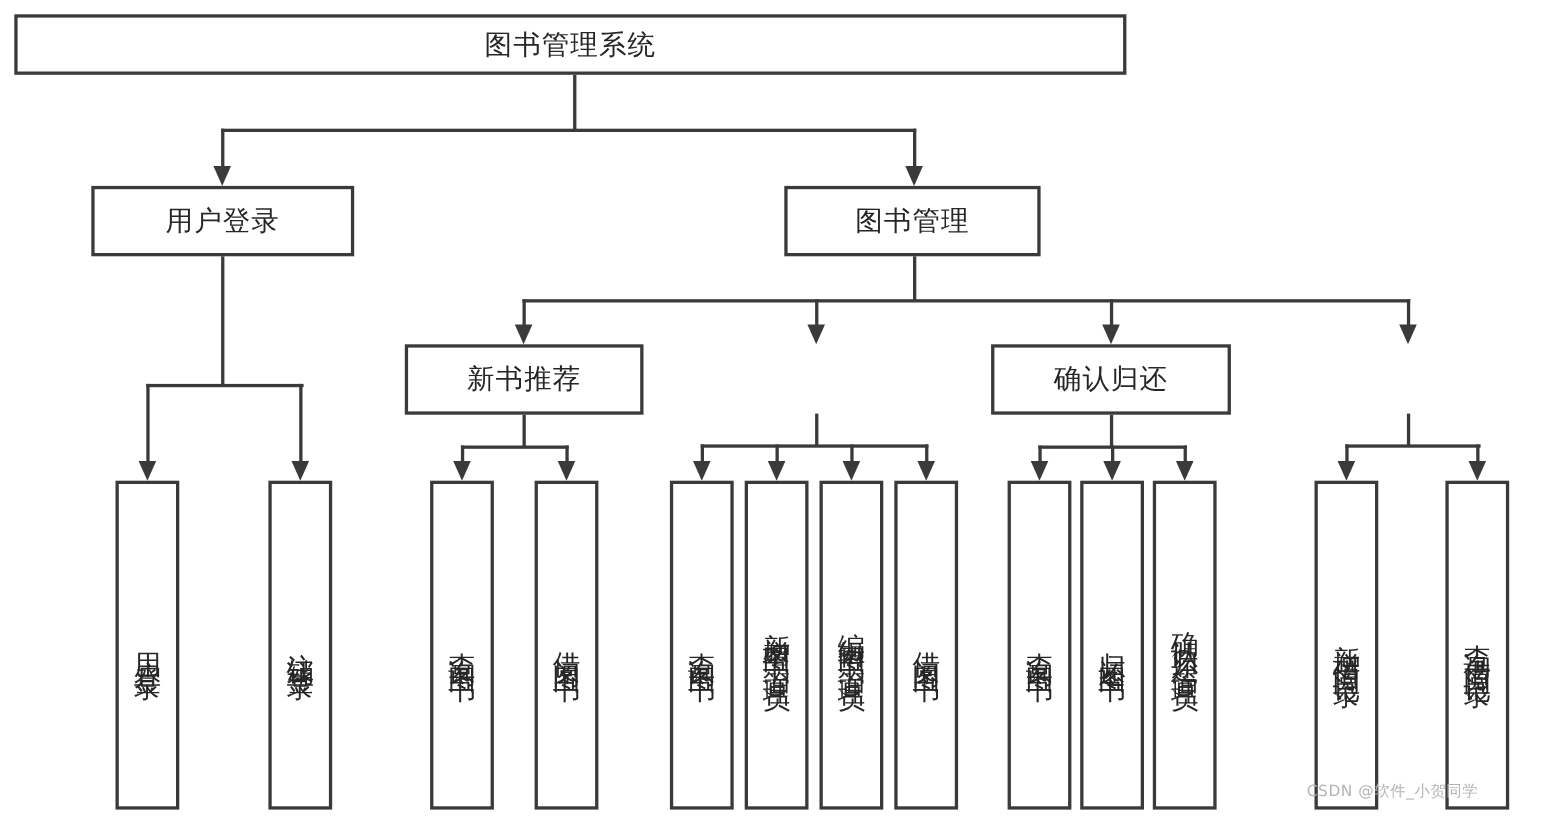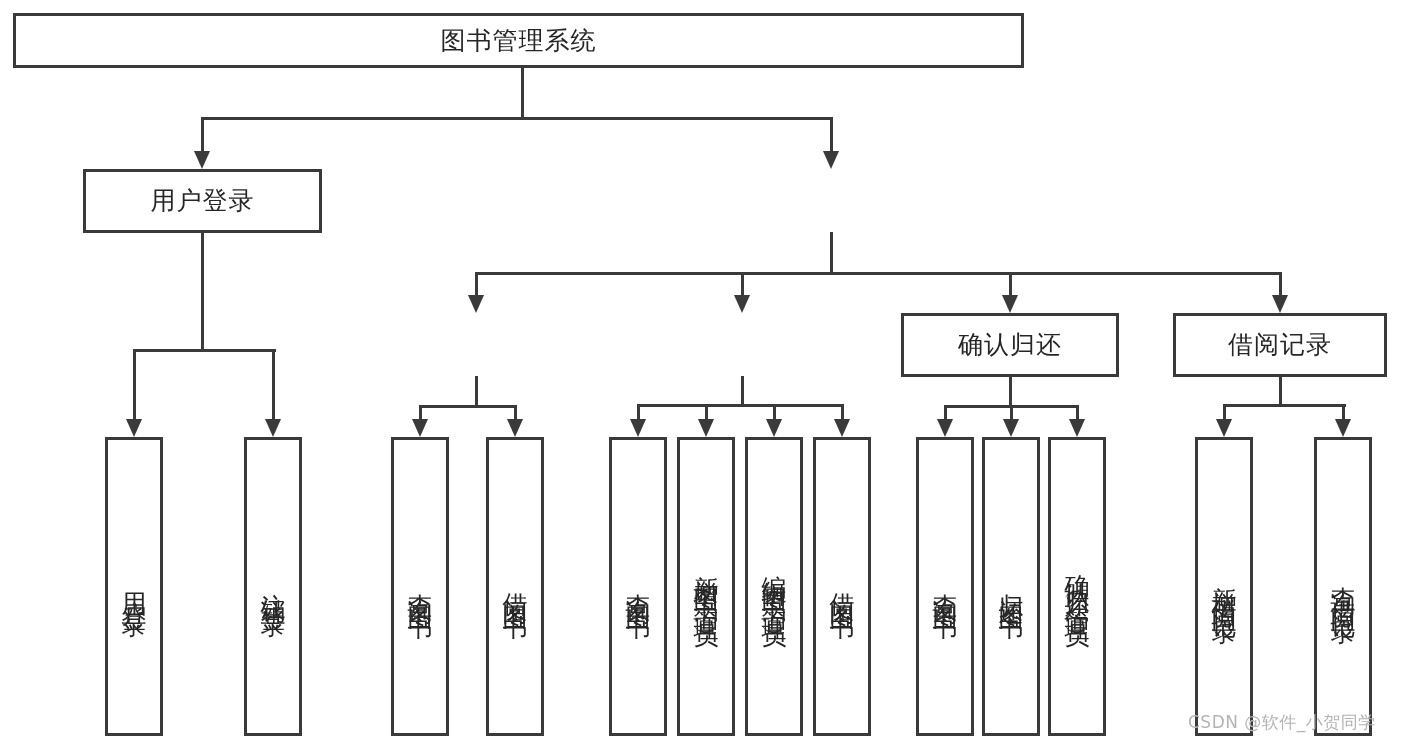--- a/index.html
+++ b/index.html
@@ -24,21 +24,21 @@
   .hline,.vline{position:absolute;background:var(--line);z-index:1;}
   .hline{height:3px;}
   .vline{width:3px;}
   .arrow{
     position:absolute;width:0;height:0;z-index:1;
     border-left:8px solid transparent;border-right:8px solid transparent;
     border-top:18px solid var(--line);
   }
   .watermark{
     position:absolute;left:1188px;top:711px;z-index:5;
-    color:var(--watermark);font-size:17px;letter-spacing:0.5px;white-space:nowrap;
+    color:var(--watermark);font-size:14px;letter-spacing:0.5px;white-space:nowrap;
   }
 </style>
 </head>
 <body>
 
 <div id="canvas">
 
   <div class="vline" style="left:521px;top:68px;height:50px"></div>
   <div class="hline" style="left:201px;top:117px;width:632px"></div>
   <div class="vline" style="left:201px;top:117px;height:34px"></div>
@@ -94,23 +94,24 @@
   <div class="vline" style="left:1279px;top:376px;height:30px"></div>
   <div class="hline" style="left:1223px;top:404px;width:123px"></div>
   <div class="vline" style="left:1223px;top:404px;height:16px"></div>
   <div class="arrow" style="left:1216px;top:419px"></div>
   <div class="vline" style="left:1342px;top:404px;height:16px"></div>
   <div class="arrow" style="left:1335px;top:419px"></div>
 
   <div class="box" style="left:13px;top:13px;width:1011px;height:55px">图书管理系统</div>
 
   <div class="box" style="left:83px;top:169px;width:239px;height:64px">用户登录</div>
+  <div class="box" style="left:713px;top:169px;width:233px;height:64px">图书管理</div>
 
+  <div class="box" style="left:368px;top:313px;width:217px;height:64px">新书推荐</div>
   <div class="box" style="left:901px;top:313px;width:218px;height:64px">确认归还</div>
-  <div class="box" style="left:1173px;top:313px;width:214px;height:64px">借阅记录</div>
 
   <div class="box vbox" style="left:105px;top:437px;width:58px;height:299px">用户登录</div>
   <div class="box vbox" style="left:244px;top:437px;width:58px;height:299px">注销登录</div>
 
   <div class="box vbox" style="left:391px;top:437px;width:58px;height:299px">查询图书</div>
   <div class="box vbox" style="left:486px;top:437px;width:58px;height:299px">借阅图书</div>
 
   <div class="box vbox" style="left:609px;top:437px;width:58px;height:299px">查询图书</div>
   <div class="box vbox" style="left:677px;top:437px;width:58px;height:299px">新增图书（管理员）</div>
   <div class="box vbox" style="left:745px;top:437px;width:58px;height:299px">编辑图书（管理员）</div>

